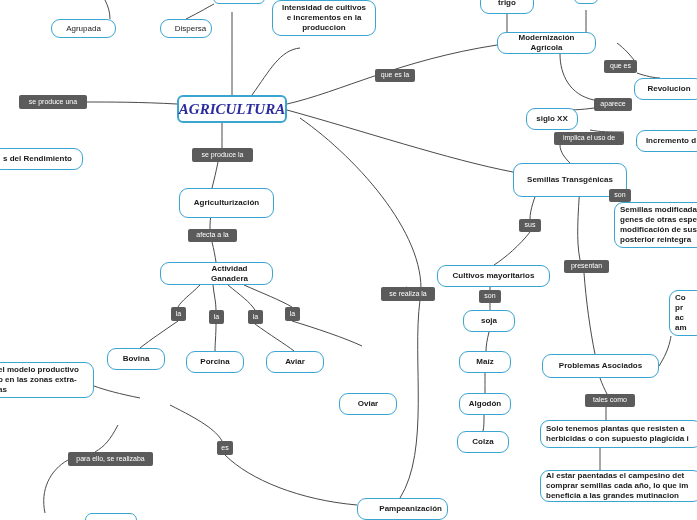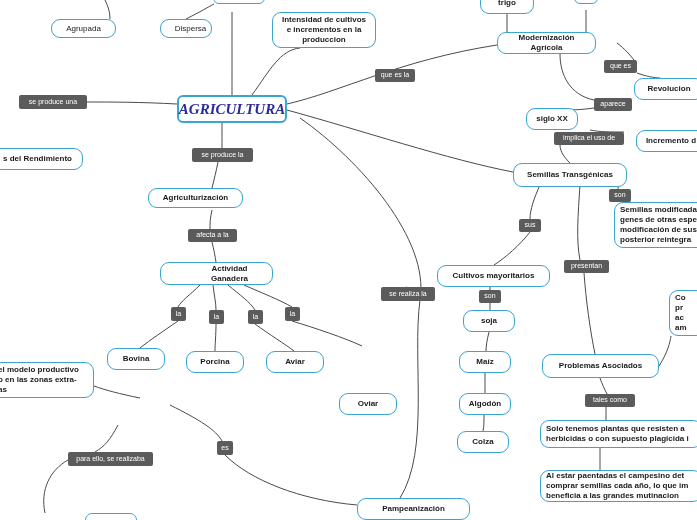--- a/index.html
+++ b/index.html
@@ -132,36 +132,36 @@
       <path d="M68,460 C50,470 40,490 45,513"></path>
       <path d="M110,19 C110,12 108,6 105,0"></path>
       <path d="M186,19 C200,12 210,6 214,4"></path>
       <path d="M507,14 C507,20 507,26 507,32"></path>
       <path d="M586,10 C586,18 586,24 586,32"></path>
     </g>
   </svg>
 
   <div class="node" style="left:35px;top:19px;width:65px;height:19px;margin-left:16px;"><span>Agrupada</span></div>
   <div class="node" style="left:160px;top:19px;width:52px;height:19px;padding-left:14px;"><span>Dispersa</span></div>
-  <div class="node bold" style="left:272px;top:12px;width:104px;height:36px;align-items:center;"><span>Intensidad de cultivos
+  <div class="node bold" style="left:272px;top:0;width:104px;height:36px;align-items:center;"><span>Intensidad de cultivos
 e incrementos en la
 produccion</span></div>
   <div class="node bold" style="left:480px;top:-8px;width:54px;height:22px;"><span>trigo</span></div>
   <div class="node bold" style="left:497px;top:32px;width:99px;height:22px;"><span>Modernización Agrícola</span></div>
   <div class="node bold" style="left:634px;top:78px;width:70px;height:22px;"><span>Revolucion</span></div>
   <div class="node bold" style="left:526px;top:108px;width:52px;height:22px;"><span>siglo XX</span></div>
   <div class="node bold" style="left:636px;top:130px;width:70px;height:22px;"><span>Incremento d</span></div>
-  <div class="node bold" style="left:513px;top:163px;width:114px;height:24px;"><span>Semillas Transgénicas</span></div>
+  <div class="node bold" style="left:513px;top:163px;width:114px;height:34px;"><span>Semillas Transgénicas</span></div>
   <div class="node bold left" style="left:614px;top:202px;width:92px;height:46px;"><span>Semillas modificada
 genes de otras espe
 modificación de sus
 posterior reintegra</span></div>
   <div class="node bold" style="left:-8px;top:148px;width:91px;height:22px;"><span>s del Rendimiento</span></div>
   <div class="node title" style="left:177px;top:95px;width:110px;height:28px;font-family:Liberation Serif, serif;"><span>AGRICULTURA</span></div>
-  <div class="node bold" style="left:148px;top:188px;width:95px;height:20px;"><span>Agriculturización</span></div>
+  <div class="node bold" style="left:179px;top:188px;width:95px;height:30px;"><span>Agriculturización</span></div>
   <div class="node bold" style="left:160px;top:262px;width:113px;height:23px;padding-left:31px;"><span>Actividad Ganadera</span></div>
   <div class="node bold" style="left:107px;top:348px;width:58px;height:22px;"><span>Bovina</span></div>
   <div class="node bold" style="left:186px;top:351px;width:58px;height:22px;"><span>Porcina</span></div>
   <div class="node bold" style="left:266px;top:351px;width:58px;height:22px;"><span>Aviar</span></div>
   <div class="node bold" style="left:339px;top:346px;width:58px;height:22px;margin-top:47px;"><span>Oviar</span></div>
   <div class="node bold left" style="left:-8px;top:362px;width:102px;height:36px;"><span>el modelo productivo
 o en las zonas extra-
 as</span></div>
   <div class="node bold" style="left:437px;top:265px;width:113px;height:22px;"><span>Cultivos mayoritarios</span></div>
   <div class="node bold" style="left:463px;top:310px;width:52px;height:22px;"><span>soja</span></div>
@@ -171,21 +171,21 @@
   <div class="node bold" style="left:542px;top:354px;width:117px;height:24px;"><span>Problemas Asociados</span></div>
   <div class="node bold left" style="left:540px;top:420px;width:162px;height:28px;"><span>Solo tenemos plantas que resisten a
 herbicidas o con supuesto plagicida i</span></div>
   <div class="node bold left" style="left:540px;top:470px;width:162px;height:32px;"><span>Al estar paentadas el campesino det
 comprar semillas cada año, lo que im
 beneficia a las grandes mutinacion</span></div>
   <div class="node bold left" style="left:669px;top:290px;width:36px;height:46px;"><span>Co
 pr
 ac
 am</span></div>
-  <div class="node bold" style="left:357px;top:498px;width:113px;height:22px;"><span>Pampeanización</span></div>
+  <div class="node bold" style="left:357px;top:498px;width:91px;height:22px;justify-content:flex-end;"><span>Pampeanización</span></div>
   <div class="node" style="left:85px;top:513px;width:52px;height:14px;"><span></span></div>
   <div class="node" style="left:213px;top:-8px;width:52px;height:12px;"><span></span></div>
   <div class="node" style="left:574px;top:-8px;width:24px;height:12px;"><span></span></div>
 
   <div class="label" style="left:375px;top:69px;width:40px;height:13px;"><span>que es la</span></div>
   <div class="label" style="left:604px;top:60px;width:33px;height:13px;"><span>que es</span></div>
   <div class="label" style="left:594px;top:98px;width:38px;height:13px;"><span>aparece</span></div>
   <div class="label" style="left:554px;top:132px;width:70px;height:13px;"><span>implica el uso de</span></div>
   <div class="label" style="left:19px;top:95px;width:68px;height:14px;"><span>se produce una</span></div>
   <div class="label" style="left:192px;top:148px;width:61px;height:14px;"><span>se produce la</span></div>

